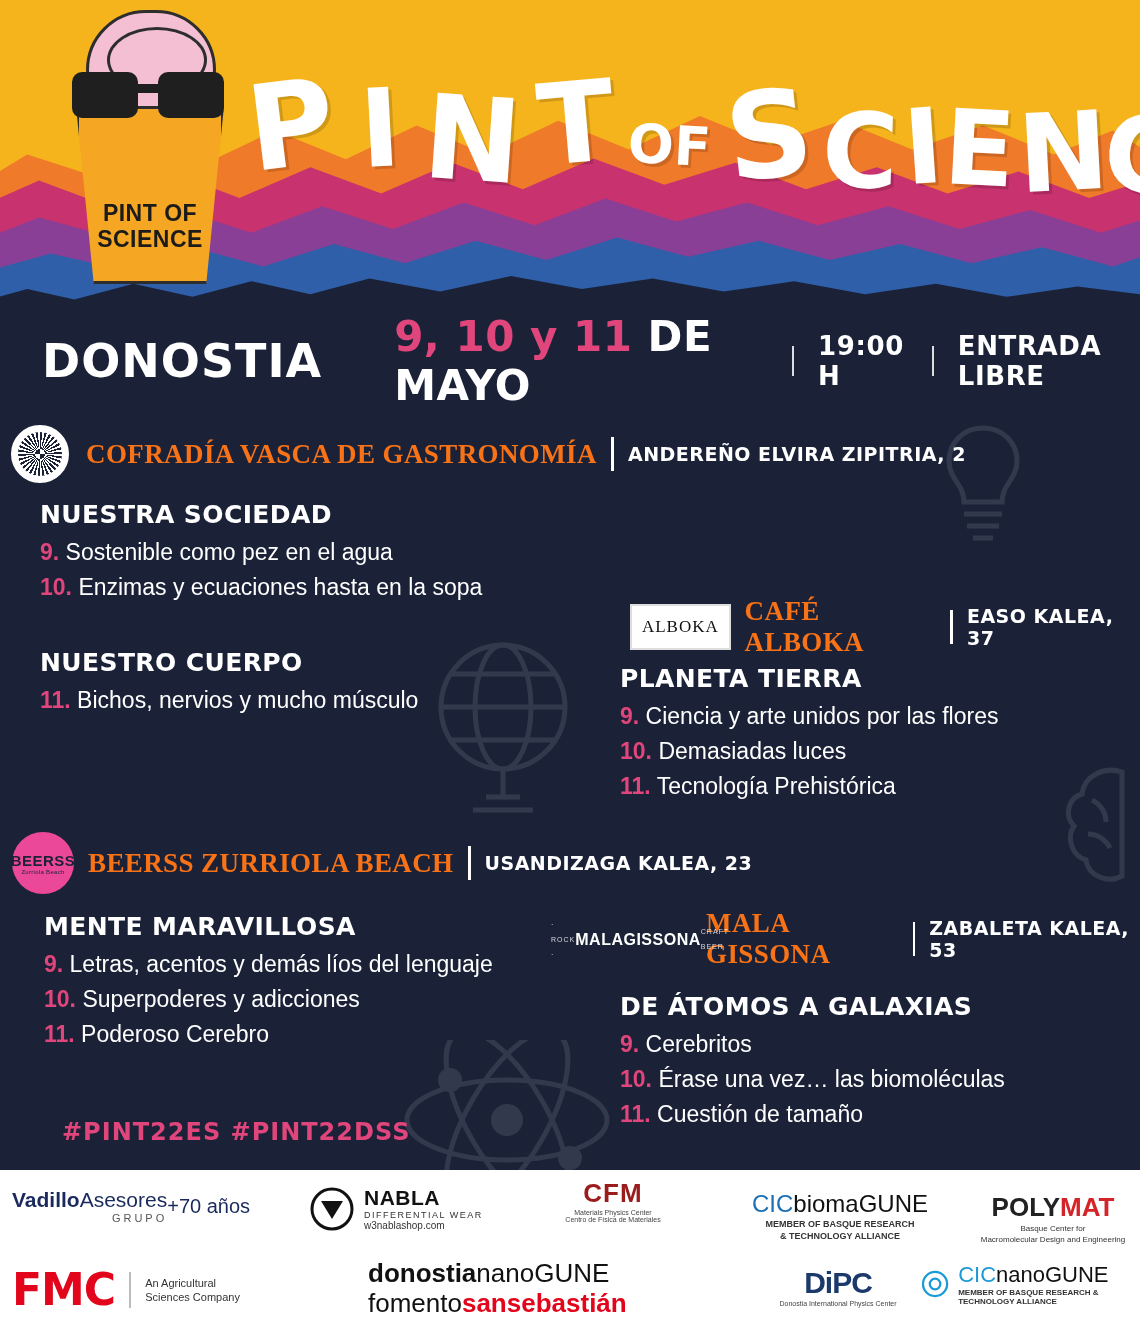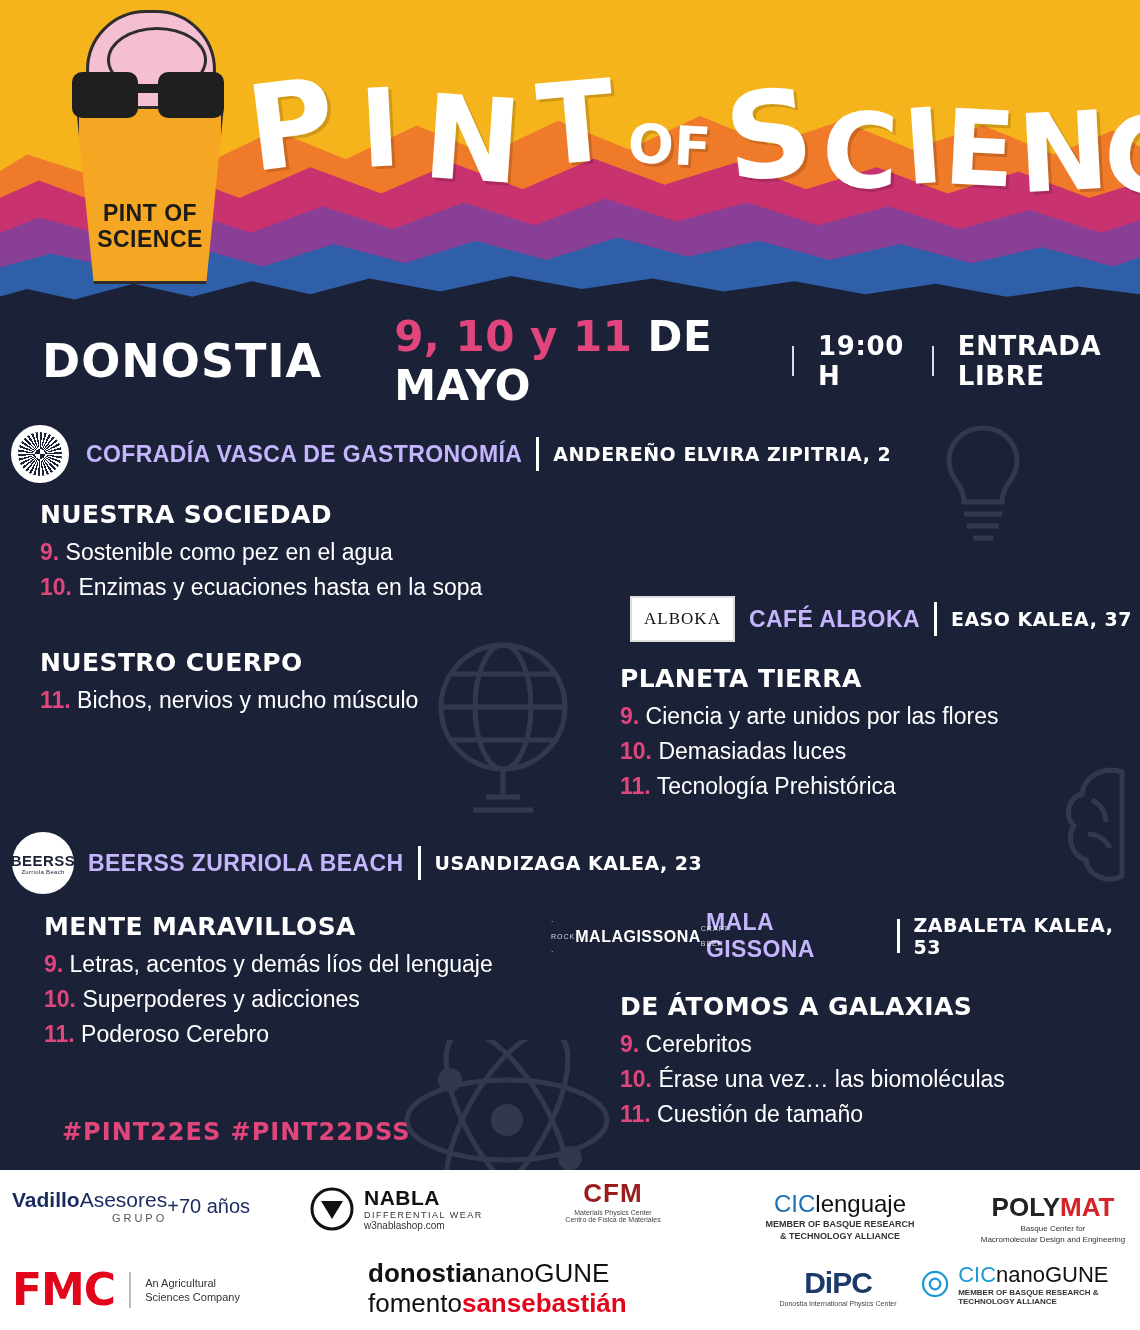--- a/index.html
+++ b/index.html
@@ -110,22 +110,22 @@
   .dates .num { color: #e0457b; }
   .meta {
     margin-left: 22px; font-size: 26px; font-weight: bold; letter-spacing: .6px;
     font-family: "DejaVu Sans", sans-serif; display: flex; align-items: center; gap: 24px;
   }
   .vbar { display:inline-block; width:3px; height:30px; background:#fff; opacity:.85; }
 
   
   .venue-head { display: flex; align-items: center; gap: 14px; }
   .venue-name {
-    color: #c4b5fd; font-size: 23px; font-weight: bold; letter-spacing: .4px;
-    font-family: Liberation Sans, sans-serif;
+    color: #f97316; font-size: 27px; font-weight: bold; letter-spacing: .4px;
+    font-family: Liberation Serif, serif;
   }
   .venue-addr {
     color: #fff; font-size: 19px; font-weight: bold; letter-spacing: .5px;
     font-family: "DejaVu Sans", sans-serif;
   }
   .sep { width: 3px; height: 34px; background: #fff; }
   .sess-title {
     color: #fff; font-size: 25px; font-weight: bold; letter-spacing: .4px;
     font-family: "DejaVu Sans", sans-serif; margin-bottom: 6px;
   }
@@ -145,21 +145,21 @@
     border-radius: 50%;
     background:
       repeating-conic-gradient(#1b2238 0deg 6deg, #fff 6deg 12deg);
   }
   .logo-alboka {
     width: 105px; height: 46px; background: #fff; border: 2px solid #ddd;
     display: flex; align-items: center; justify-content: center;
     font-family: "Liberation Serif", serif; font-size: 17px; color: #111; letter-spacing: 1px;
   }
   .logo-beerss {
-    width: 62px; height: 62px; border-radius: 50%; background: #ffffff;
+    width: 62px; height: 62px; border-radius: 50%; background: #ec4899;
     display: flex; flex-direction: column; align-items: center; justify-content: center;
     color: #1b2238;
   }
   .logo-beerss .b1 { font-size: 15px; font-weight: bold; letter-spacing: .5px; }
   .logo-beerss .b2 { font-size: 6px; letter-spacing: .3px; }
   .logo-mala {
     width: 104px; height: 56px; background: #1b2238; color: #fff;
     display: flex; align-items: center; justify-content: center;
     line-height: 15px;
   }
@@ -432,21 +432,21 @@
     </div>
   </div>
 
   <div class="sp" style="left:548px; top:8px; width:130px;">
     <div class="cfm-t">CFM</div>
     <div class="cfm-s">Materials Physics Center</div>
     <div class="cfm-s">Centro de Física de Materiales</div>
   </div>
 
   <div class="sp" style="left:730px; top:20px; width:220px;">
-    <div class="cic-t"><span class="blue">CIC</span><span>lenguaje</span></div>
+    <div class="cic-t"><span class="blue">CIC</span><span>biomaGUNE</span></div>
     <div class="cic-s">MEMBER OF BASQUE RESEARCH</div>
     <div class="cic-s">&amp; TECHNOLOGY ALLIANCE</div>
   </div>
 
   <div class="sp" style="left:968px; top:22px; width:170px;">
     <div class="poly-t"><span>POLY</span><span class="red">MAT</span></div>
     <div class="poly-s">Basque Center for</div>
     <div class="poly-s">Macromolecular Design and Engineering</div>
   </div>
 

